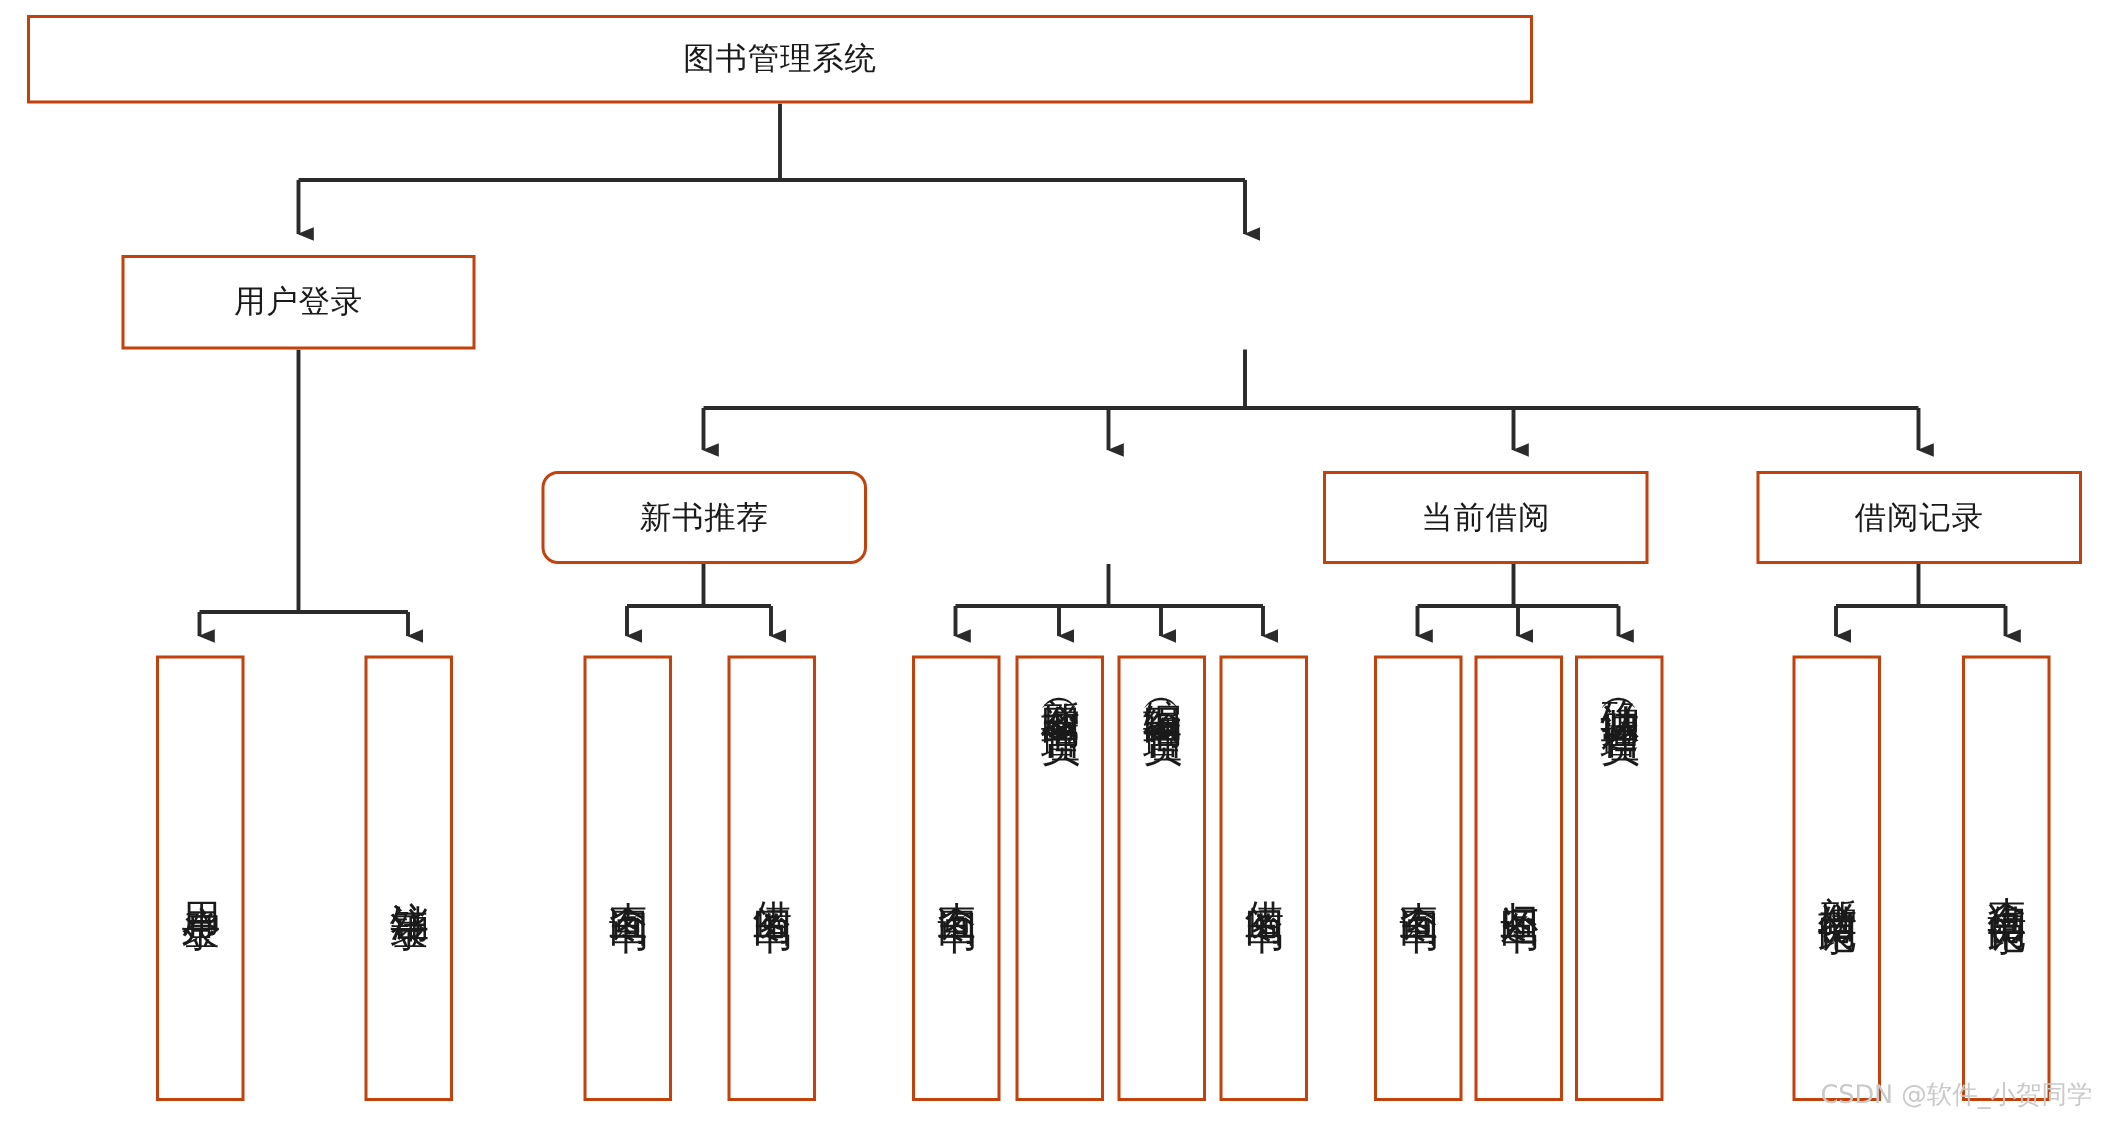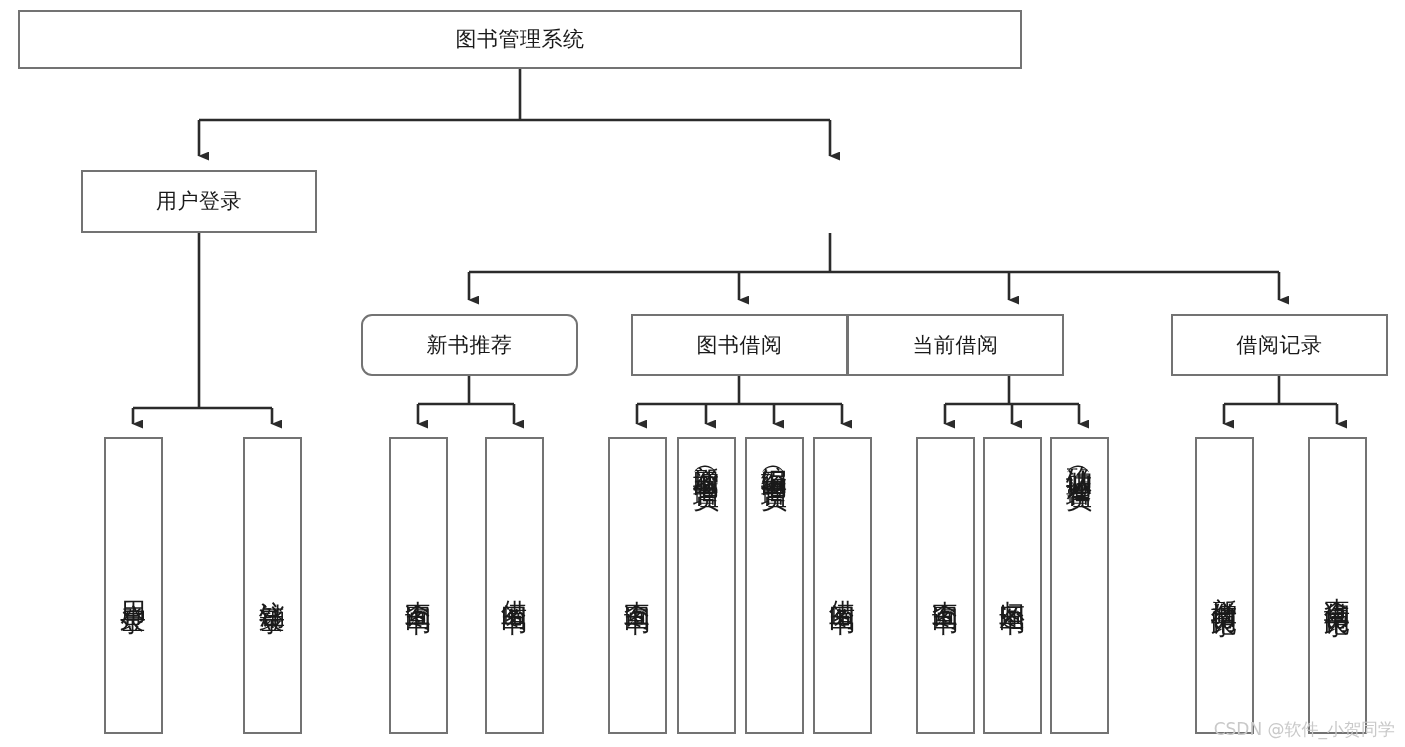--- a/index.html
+++ b/index.html
@@ -22,21 +22,21 @@
     left: 0;
     top: 0;
     width: 1405px;
     height: 747px;
     pointer-events: none;
   }
   .node {
     position: absolute;
     box-sizing: border-box;
     background: #ffffff;
-    border: 2px solid #737373;
+    border: 2px solid #c2410c;
     display: flex;
     align-items: center;
     justify-content: center;
     text-align: center;
   }
   .node .lbl {
     color: #1a1a1a;
     line-height: 1.18;
     letter-spacing: 0.5px;
   }
@@ -130,24 +130,21 @@
     <span class="lbl">图书管理系统</span>
   </div>
 
   <div class="node horiz" style="left:81px; top:170px; width:236px; height:63px;">
     <span class="lbl">用户登录</span>
   </div>
 
   <div class="node horiz" style="left:361px; top:314px; width:217px; height:62px;border-radius:11px;">
     <span class="lbl">新书推荐</span>
   </div>
-  <div class="node horiz" style="left:631px; top:314px; width:217px; height:62px;">
-    <span class="lbl">图书借阅</span>
-  </div>
-  <div class="node horiz" style="left:847px; top:314px; width:217px; height:62px;">
+  <div class="node horiz" style="left:882px; top:314px; width:217px; height:62px;">
     <span class="lbl">当前借阅</span>
   </div>
   <div class="node horiz" style="left:1171px; top:314px; width:217px; height:62px;">
     <span class="lbl">借阅记录</span>
   </div>
 
   <div class="node vert centered" style="left:104px; top:437px; width:59px; height:297px;">
     <span class="lbl">用户登录</span>
   </div>
   <div class="node vert centered" style="left:243px; top:437px; width:59px; height:297px;">

